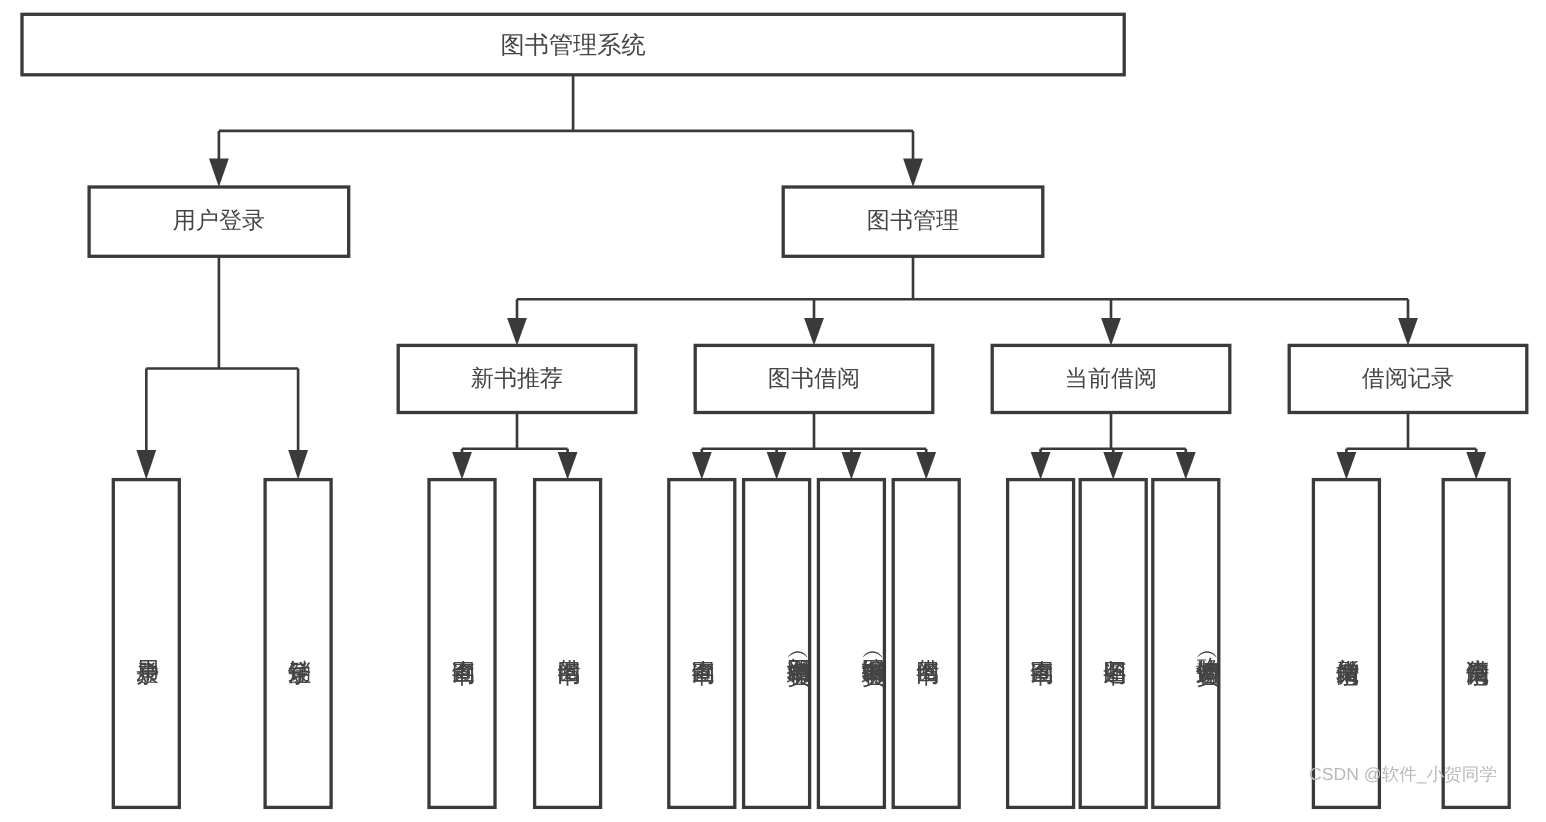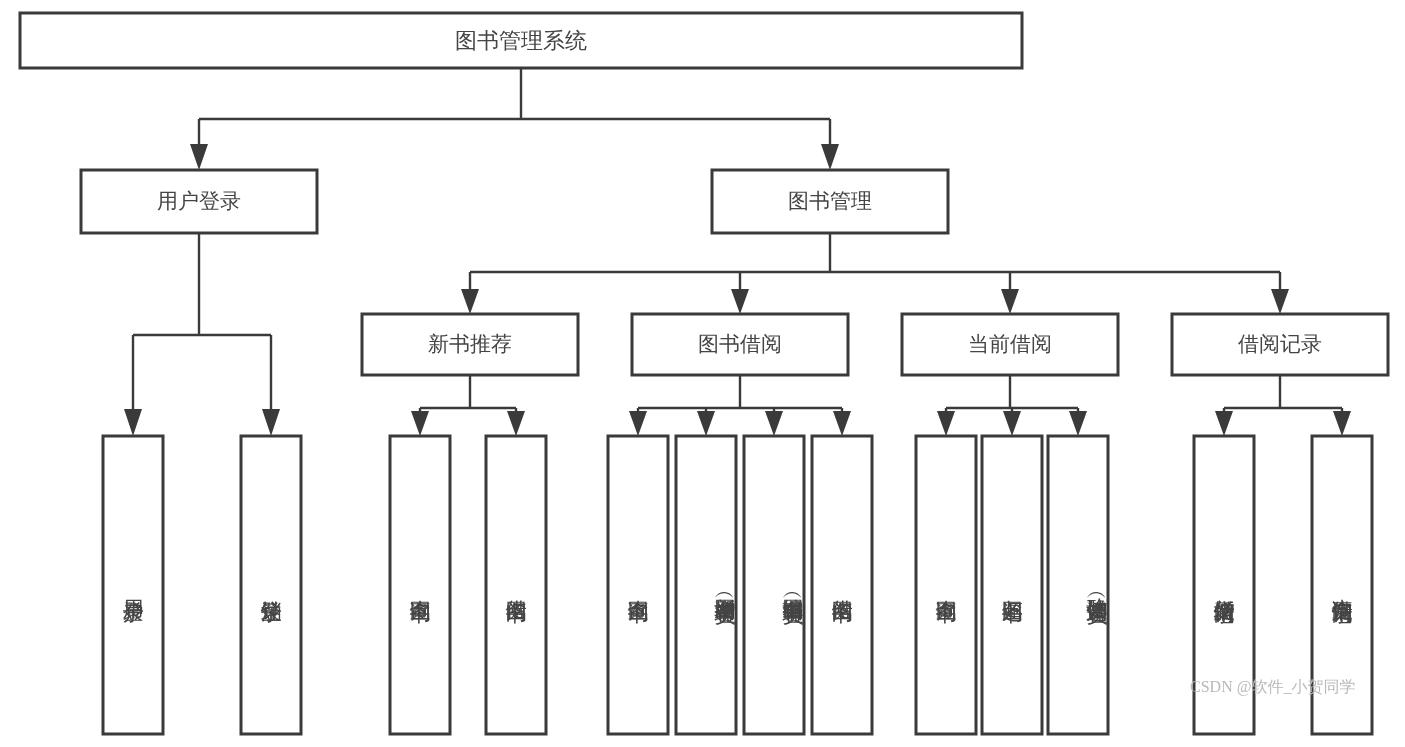--- a/index.html
+++ b/index.html
@@ -67,22 +67,22 @@
     letter-spacing: 1px;
     white-space: nowrap;
     display: flex;
     align-items: center;
     justify-content: center;
     pointer-events: none;
   }
   .watermark {
     position: absolute;
     left: 1190px;
-    top: 677px;
-    font-family: Liberation Serif, serif;
+    top: 694px;
+    font-family: Liberation Sans, sans-serif;
     font-size: 16px;
     color: #b9b9b9;
     white-space: nowrap;
   }
 </style>
 </head>
 <body>
 
 <div id="diagram-root">
 

